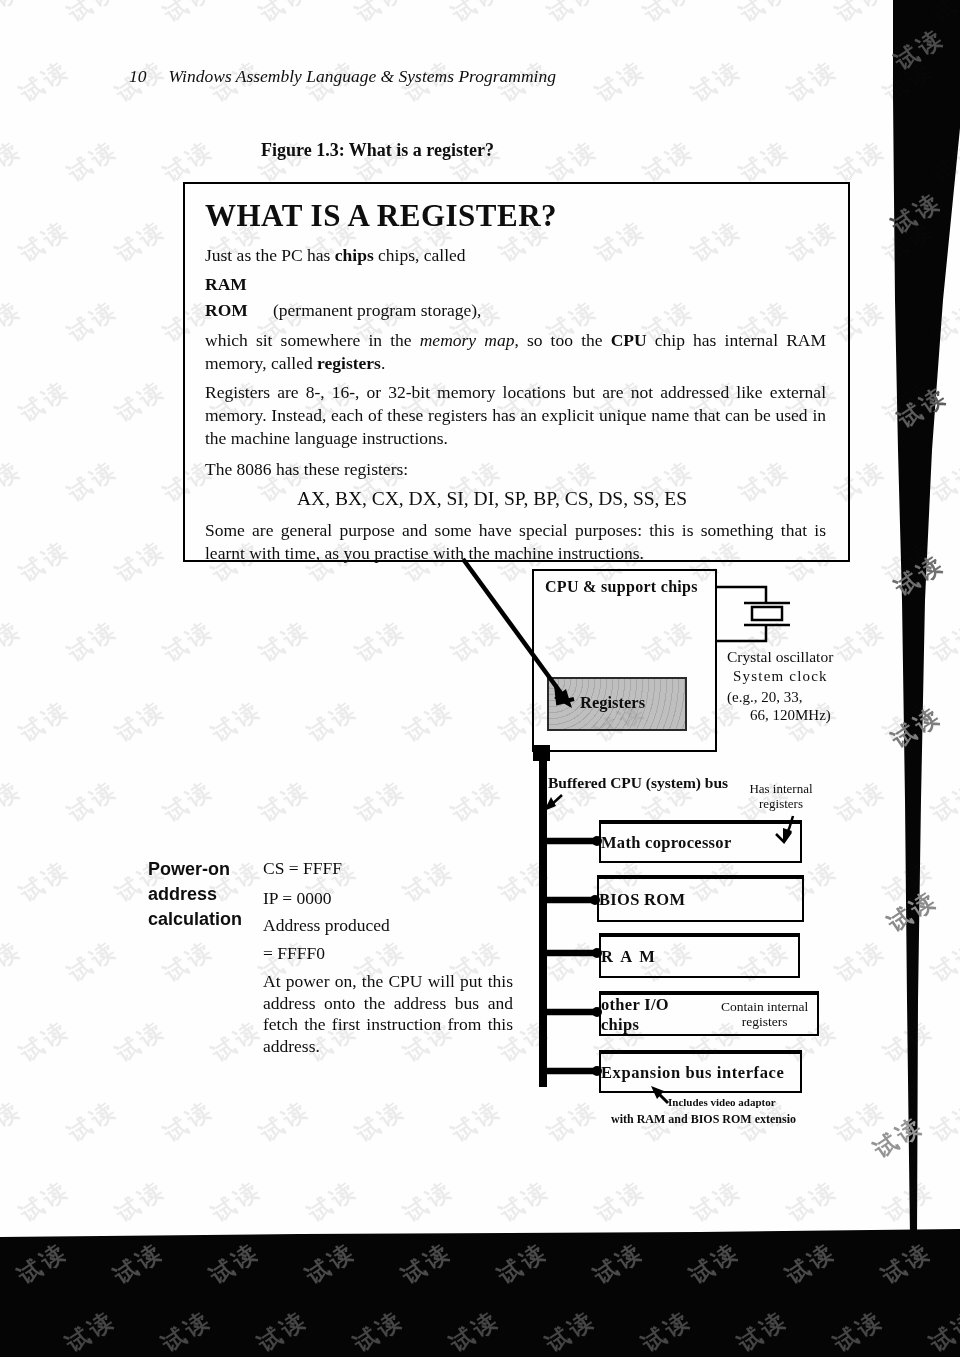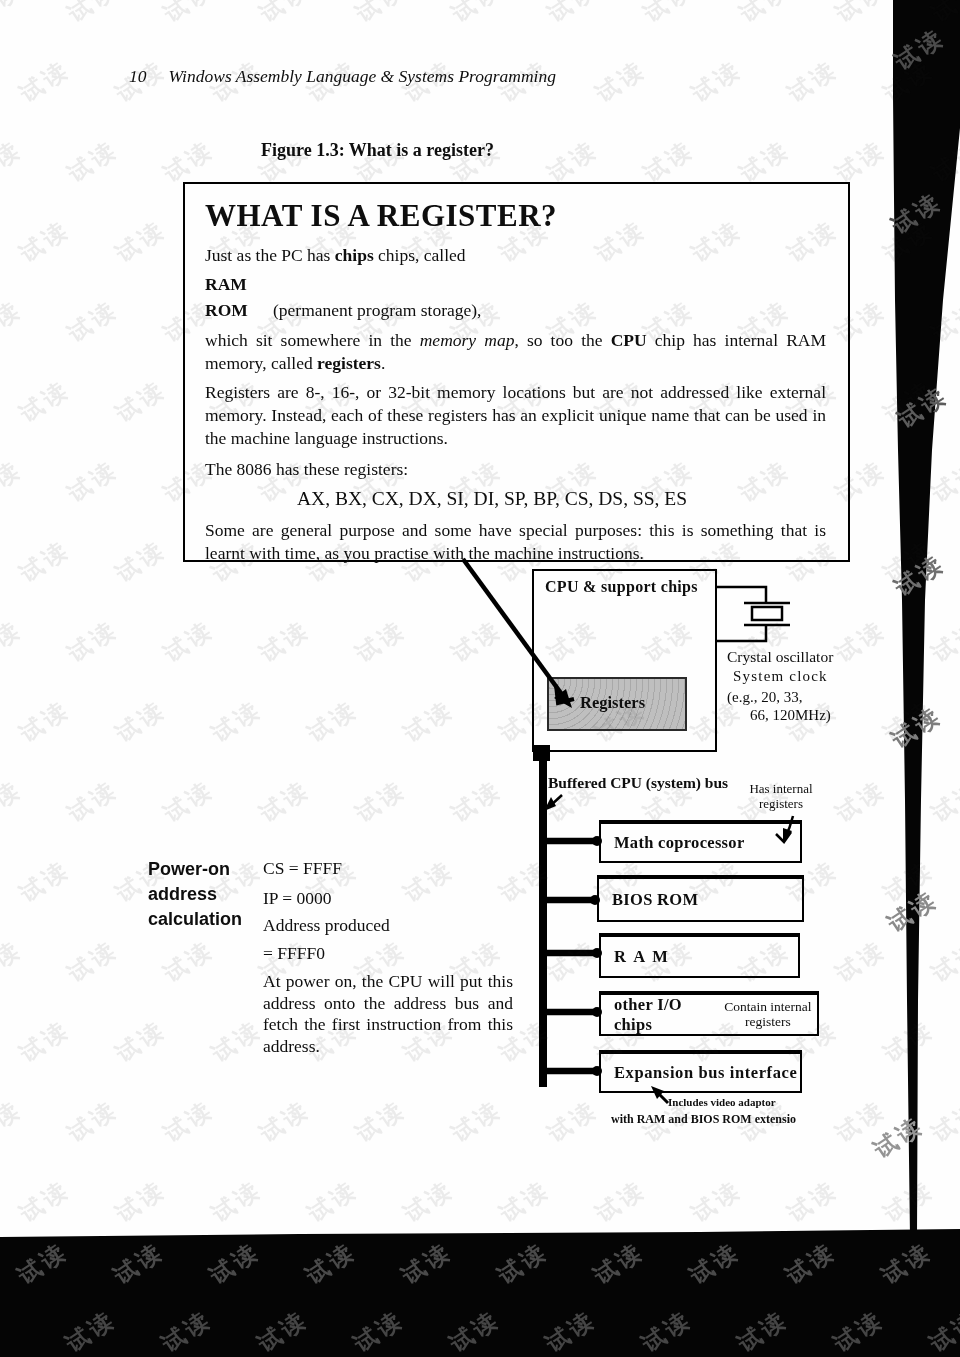--- a/index.html
+++ b/index.html
@@ -39,21 +39,21 @@
   .crys{left:727px;font-size:15px;line-height:18px;}
   #crys1{top:648px;font-size:15.5px;transform:scaleY(.95);}
   #crys2{top:667px;left:733px;letter-spacing:1.2px;}
   #crys3{top:688px;}
   #crys4{top:706px;left:750px;}
   #bus-label{top:774px;left:548px;font-weight:bold;font-size:15.5px;}
   #has-internal{top:782px;left:745px;width:72px;font-size:13px;line-height:14.5px;
       text-align:center;white-space:pre-line;}
   .dev{border:2.5px solid #000;border-top-width:4px;display:flex;align-items:center;
       font-weight:bold;font-size:16.5px;background:transparent;}
-  .dev .dlab{padding-left:13px;letter-spacing:.3px;}
+  .dev .dlab{letter-spacing:.3px;}
   #dev1{top:820px;left:599px;width:199px;height:37px;}
   #dev2{top:875px;left:597px;width:203px;height:41px;}
   #dev3{top:933px;left:599px;width:197px;height:39px;}
   #dev3 .dlab{letter-spacing:2px;}
   #dev4{top:991px;left:599px;width:216px;height:39px;}
   #dev5{top:1050px;left:599px;width:199px;height:37px;}
   #dev5 .dlab{letter-spacing:.6px;}
   #contain-internal{font-weight:normal;font-size:13.5px;line-height:14.5px;text-align:center;
       white-space:pre-line;margin-left:4px;width:108px;}
   #exp-note1{top:1096px;left:668px;font-weight:bold;font-size:11px;}

